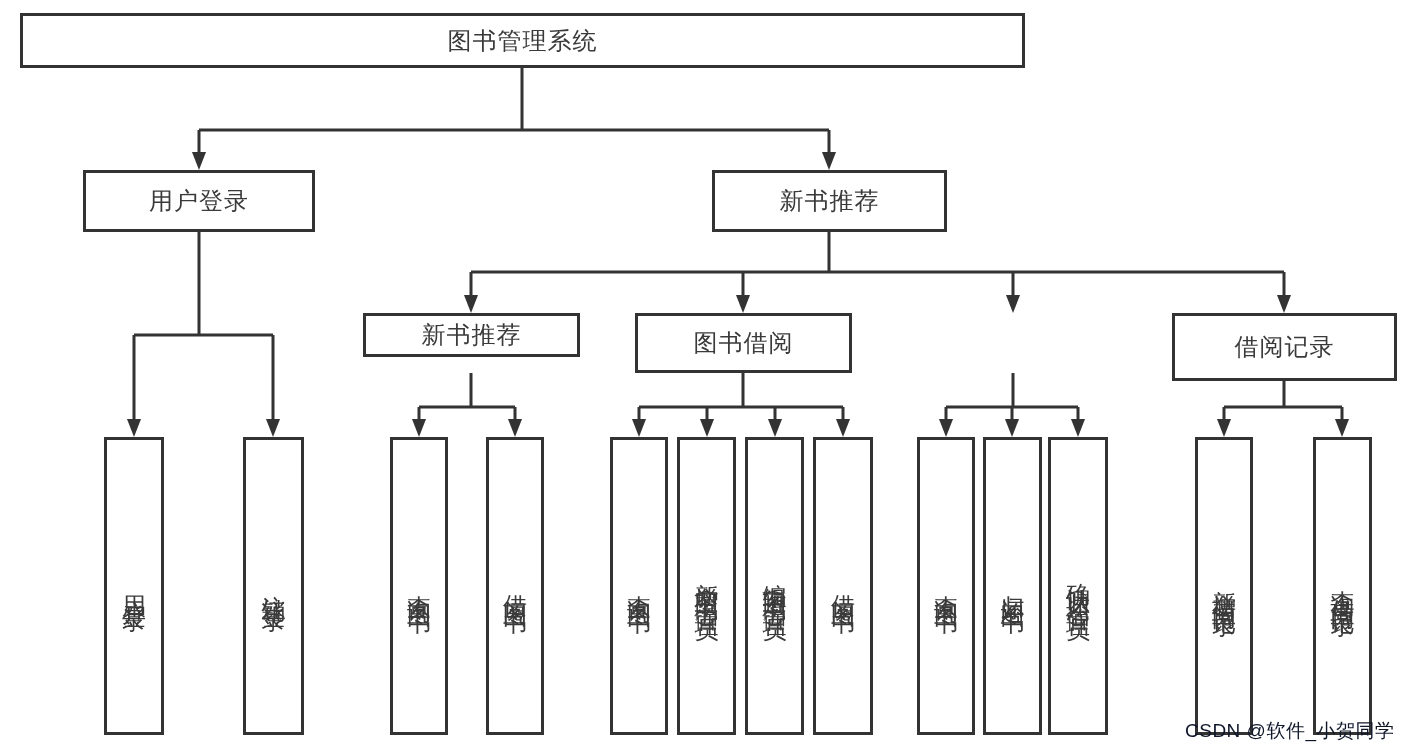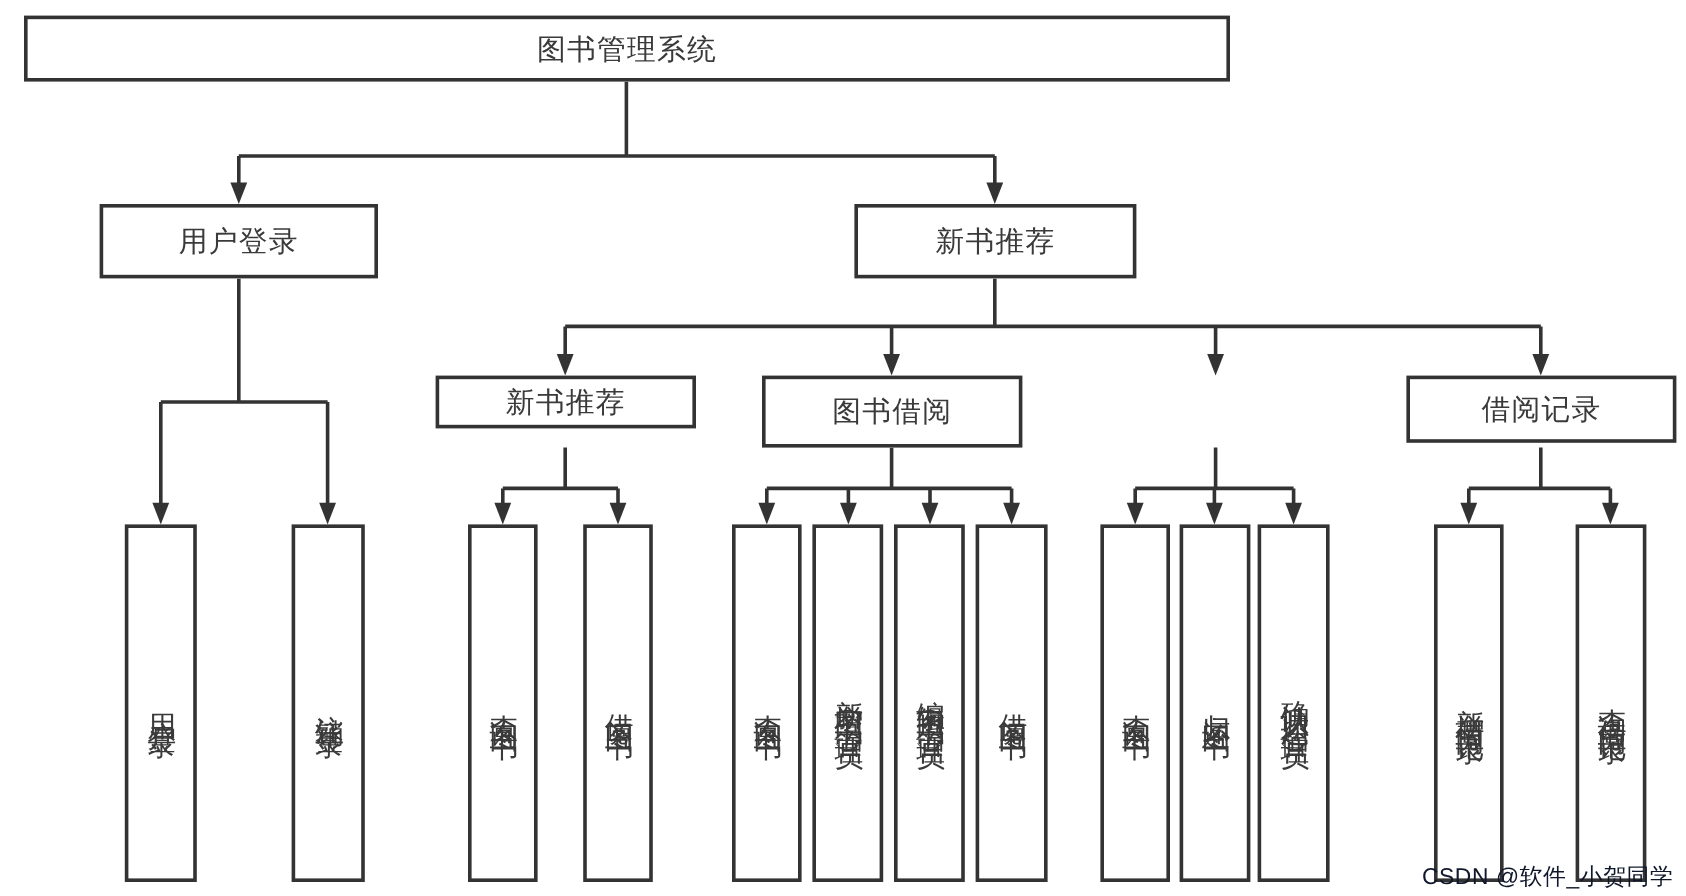--- a/index.html
+++ b/index.html
@@ -41,21 +41,21 @@
     line-height: 1;
     white-space: nowrap;
   }
   
   #node-root            { left: 20px;   top: 13px;  width: 1005px; height: 55px; }
   #node-user-login      { left: 83px;   top: 170px; width: 232px;  height: 62px; }
   #node-book-management { left: 712px;  top: 170px; width: 235px;  height: 62px; }
   #node-new-book-recommend { left: 363px;  top: 313px; width: 217px; height: 44px; }
   #node-book-borrowing     { left: 635px;  top: 313px; width: 217px; height: 60px; }
   #node-current-borrowing  { left: 905px;  top: 313px; width: 217px; height: 60px; }
-  #node-borrowing-records  { left: 1172px; top: 313px; width: 225px; height: 56px; }
+  #node-borrowing-records  { left: 1172px; top: 313px; width: 225px; height: 68px; }
   .leaf { top: 437px; height: 298px; }
   #leaf-user-login      { left: 104px;  width: 60px; }
   #leaf-logout          { left: 243px;  width: 61px; }
   #leaf-query-books-1   { left: 390px;  width: 58px; }
   #leaf-borrow-books-1  { left: 486px;  width: 58px; }
   #leaf-query-books-2   { left: 610px;  width: 58px; }
   #leaf-add-book        { left: 677px;  width: 59px; }
   #leaf-edit-book       { left: 745px;  width: 59px; }
   #leaf-borrow-books-2  { left: 813px;  width: 60px; }
   #leaf-query-books-3   { left: 917px;  width: 58px; }

